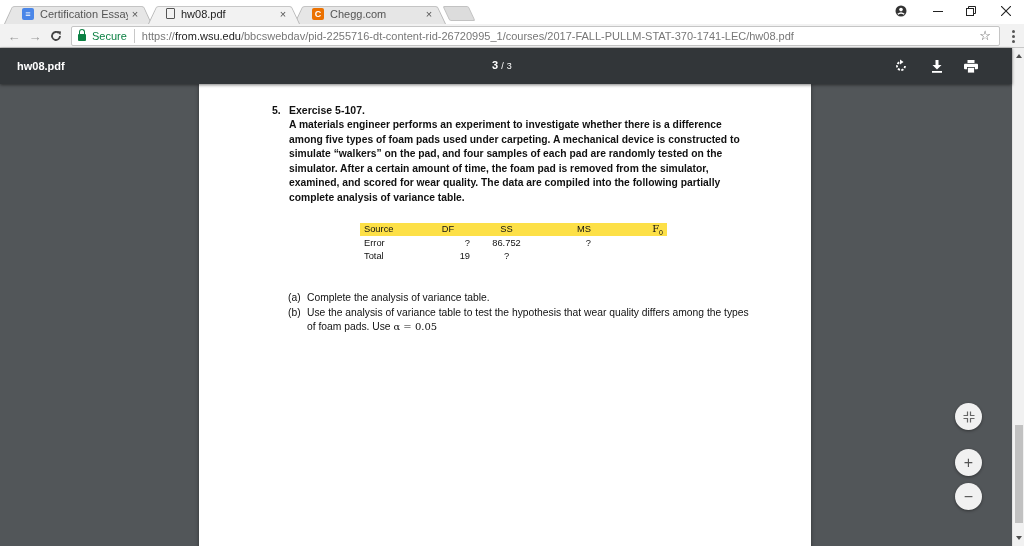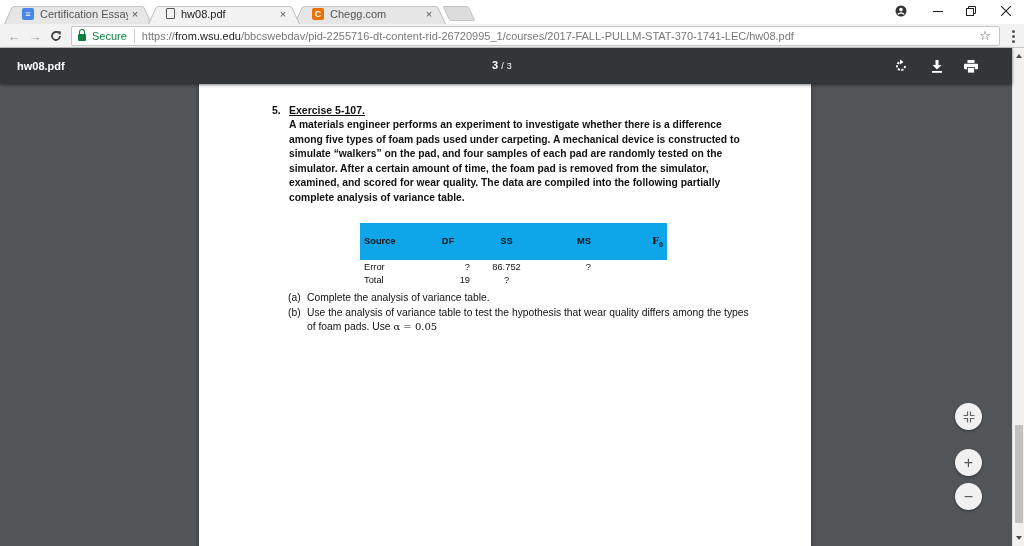--- a/index.html
+++ b/index.html
@@ -32,24 +32,24 @@
     .menu-dots { position: absolute; left: 1007px; top: 27px; width: 12px; height: 18px; display: flex; flex-direction: column; align-items: center; justify-content: center; gap: 2px; }
     .menu-dots span { width: 3px; height: 3px; background: #555; border-radius: 50%; }
     .viewer-toolbar { position: absolute; left: 0; top: 48px; width: 1012px; height: 36px; background: #323639; box-shadow: 0 1px 3px rgba(0,0,0,0.5); z-index: 2; }
     .doc-title { position: absolute; left: 17px; top: 12px; color: #fff; font-size: 11px; font-weight: bold; }
     .page-ind { position: absolute; left: 492px; top: 11px; color: #fff; font-size: 11px; font-weight: bold; }
     .page-ind .slash, .page-ind .total { font-size: 9px; font-weight: normal; }
     .tb-icon { position: absolute; top: 9px; width: 18px; height: 18px; color: #fff; display: flex; align-items: center; justify-content: center; }
     .viewer-bg { position: absolute; left: 0; top: 84px; width: 1012px; height: 462px; background: #525659; }
     .page { position: absolute; left: 199px; top: 84px; width: 612px; height: 470px; background: #ffffff; box-shadow: 0 0 4px rgba(0,0,0,0.4); font-family: "Liberation Sans", sans-serif; color: #111; }
     .q-num { position: absolute; left: 73px; top: 20px; font-size: 10.5px; font-weight: bold; }
-    .q-title { position: absolute; left: 90px; top: 20px; font-size: 10.5px; font-weight: bold; text-decoration: underline; }
+    .q-title { position: absolute; left: 90px; top: 20px; font-size: 10.5px; font-weight: bold; }
     .q-body { position: absolute; left: 90px; top: 34px; width: 460px; font-size: 10.3px; line-height: 14.6px; font-weight: bold; }
     .anova { position: absolute; left: 161px; top: 139px; font-size: 9.3px; border-collapse: collapse; }
-    .anova th { background: #0ea5e9; font-weight: bold; height: 12px; padding: 12px 4px; }
+    .anova th { background: #fde047; font-weight: normal; height: 12px; padding: 0 4px; }
     .anova td { height: 13.5px; padding: 0 4px; }
     .c-src { width: 62px; text-align: left; }
     .c-df { width: 52px; text-align: right; }
     .c-ss { width: 65px; text-align: center; }
     .c-ms { width: 56px; text-align: right; }
     .c-f { width: 72px; text-align: right; }
     .parts { position: absolute; left: 89px; top: 207px; width: 470px; font-size: 10.3px; line-height: 14.6px; }
     .part { display: flex; }
     .part .lbl { width: 19px; flex: none; }
     .math { font-family: "DejaVu Serif", serif; font-size: 10px; }

